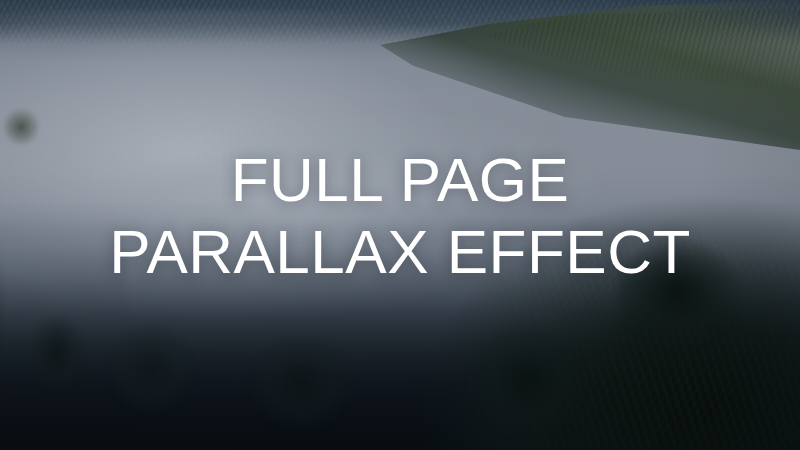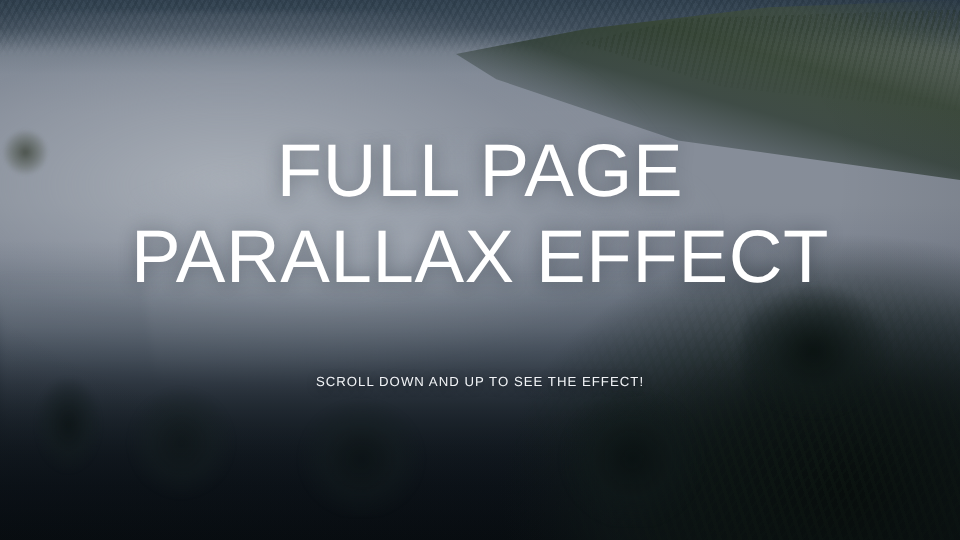--- a/index.html
+++ b/index.html
@@ -253,16 +253,15 @@
     <div class="tree tree-a"></div>
     <div class="tree tree-b"></div>
     <div class="tree tree-c"></div>
     <div class="tree tree-d"></div>
     <div class="tree tree-e"></div>
     <div class="bg-vignette"></div>
   </div>
 
   <div class="hero-content">
     <h1 class="hero-title">FULL PAGE PARALLAX EFFECT</h1>
-    <p class="hero-subtitle">SCROLL DOWN AND UP TO SEE THE EFFECT!</p>
   </div>
 
 </div>
 
 </body></html>

